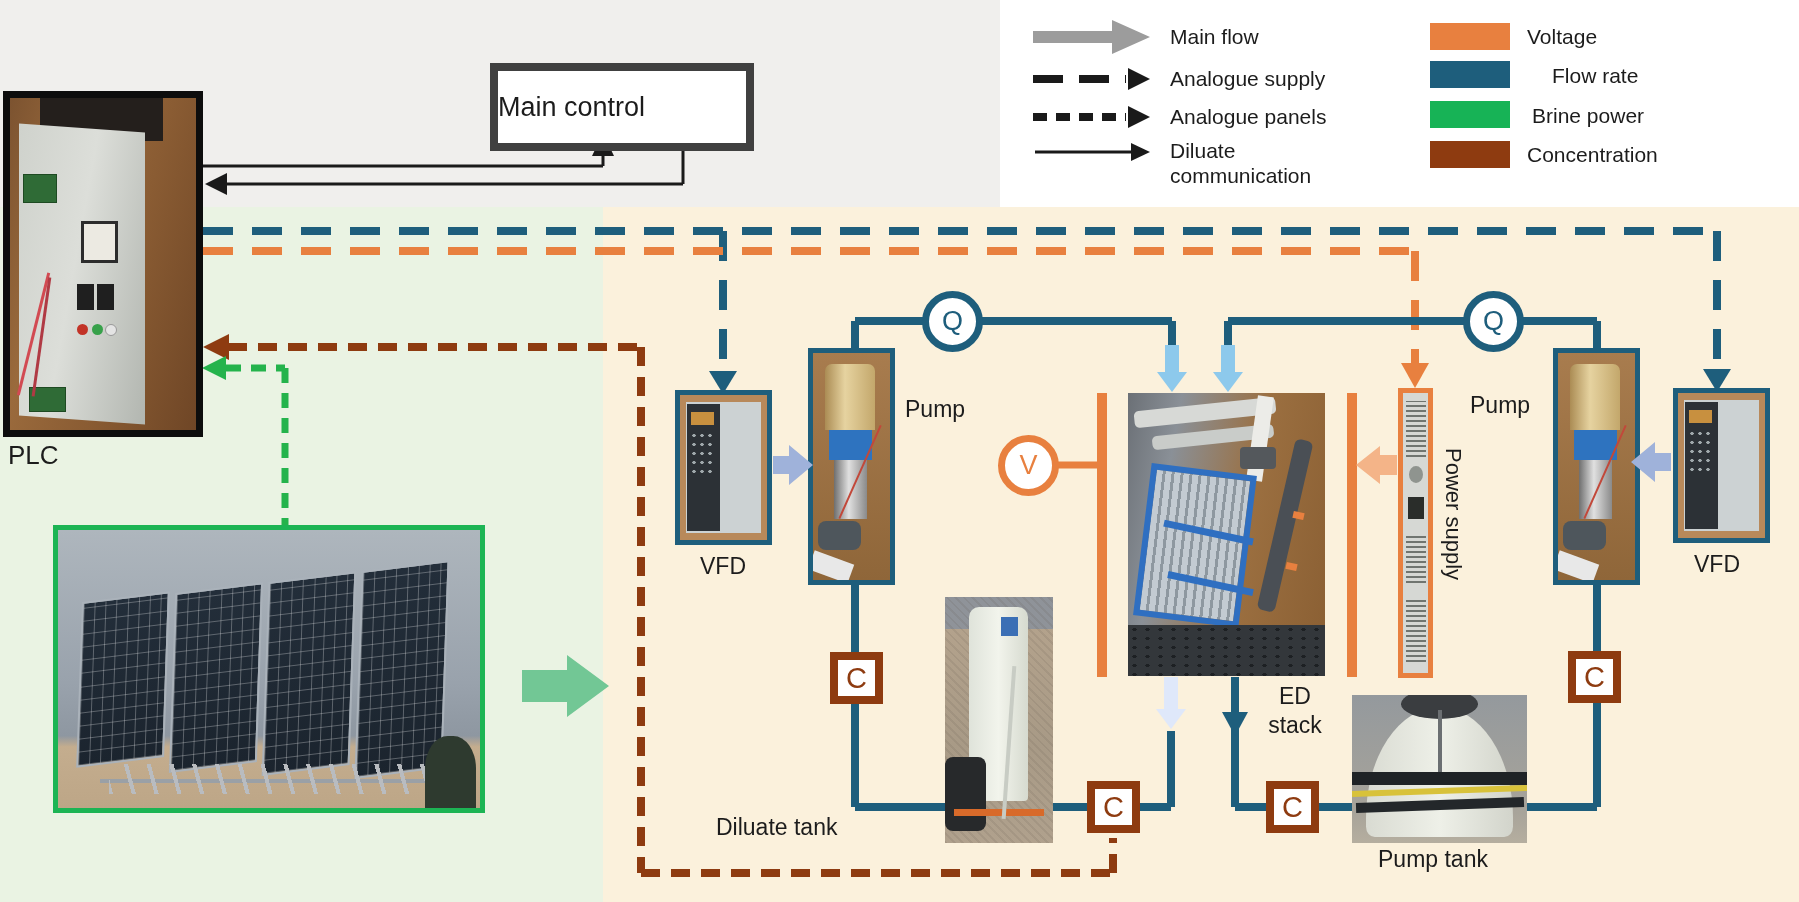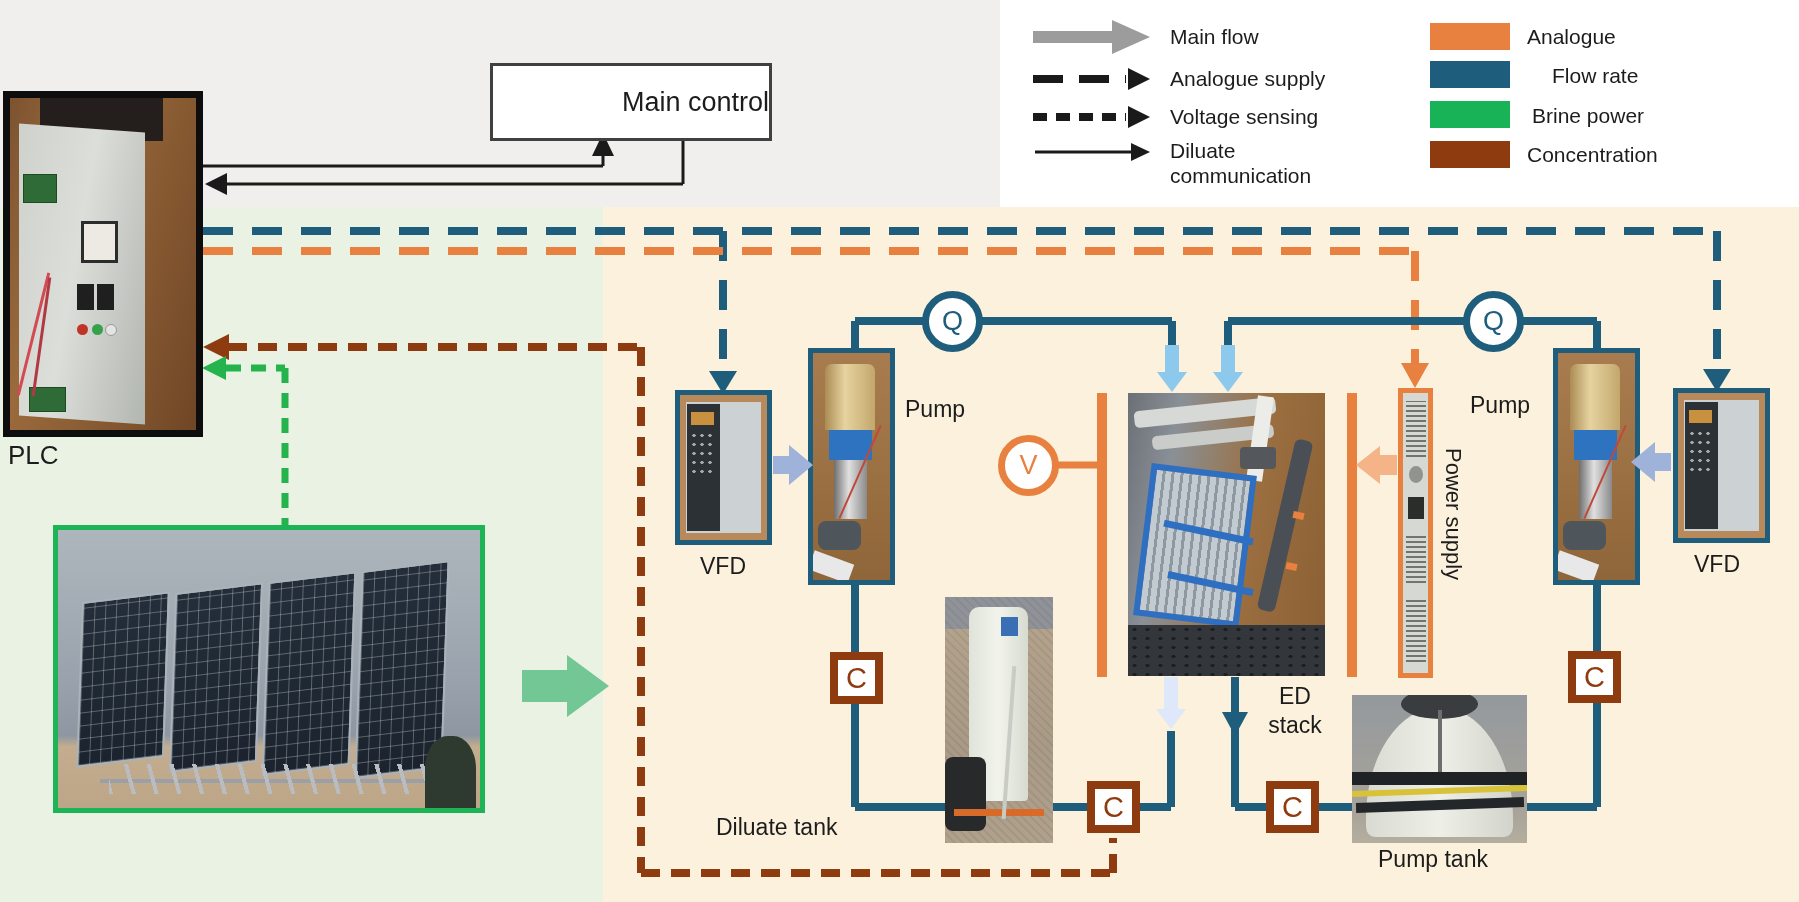--- a/index.html
+++ b/index.html
@@ -9,22 +9,22 @@
   
   .bg-gray{left:0;top:0;width:1000px;height:207px;background:#f0efed;}
   .bg-white{left:1000px;top:0;width:799px;height:207px;background:#ffffff;}
   .bg-green{left:0;top:207px;width:603px;height:695px;background:#eaf3e3;}
   .bg-beige{left:603px;top:207px;width:1196px;height:695px;background:#fbf1dc;}
   svg.layer{position:absolute;left:0;top:0;z-index:3;}
   svg.over{z-index:7;}
   .photo{position:absolute;overflow:hidden;z-index:5;box-sizing:border-box;}
   .lbl{position:absolute;z-index:9;font-size:23px;line-height:1.15;color:#1c1c1c;white-space:nowrap;}
   
-  .mainctl{left:490px;top:63px;width:248px;height:72px;background:#fff;border:3px solid #404040;
-           z-index:9;display:flex;align-items:center;justify-content:flex-end;font-size:27px;padding-left:28px;}
+  .mainctl{left:490px;top:63px;width:248px;height:72px;background:#fff;border:8px solid #404040;
+           z-index:9;display:flex;align-items:center;justify-content:flex-start;font-size:27px;}
   
   .badge{position:absolute;z-index:9;background:#fff;display:flex;align-items:center;justify-content:center;box-sizing:border-box;}
   .q{width:61px;height:61px;border:7px solid #1e5e7c;border-radius:50%;color:#1e5e7c;font-size:27px;}
   .v{width:61px;height:61px;border:7px solid #e8803f;border-radius:50%;color:#e8803f;font-size:27px;}
   .c{width:53px;height:52px;border:8px solid #8e3b10;color:#8e3b10;font-size:29px;}
   
   .leg-txt{position:absolute;z-index:9;font-size:21px;line-height:25px;white-space:nowrap;}
   .swatch{position:absolute;z-index:9;width:80px;height:27px;}
   
   .bit{position:absolute;}
@@ -326,29 +326,29 @@
   <div class="lbl" style="left:1694px;top:551px;">VFD</div>
   <div class="lbl" style="left:905px;top:396px;">Pump</div>
   <div class="lbl" style="left:1470px;top:392px;">Pump</div>
   <div class="lbl" style="left:1253px;top:682px;width:84px;text-align:center;white-space:normal;line-height:29px;">ED stack</div>
   <div class="lbl vert" style="left:1441px;top:448px;font-size:22px;">Power supply</div>
   <div class="lbl" style="left:716px;top:814px;">Diluate tank</div>
   <div class="lbl" style="left:1378px;top:846px;">Pump tank</div>
 
   <div class="leg-txt" style="left:1170px;top:24px;">Main flow</div>
   <div class="leg-txt" style="left:1170px;top:66px;">Analogue supply</div>
-  <div class="leg-txt" style="left:1170px;top:104px;">Voltage sensing</div>
+  <div class="leg-txt" style="left:1170px;top:104px;">Analogue panels</div>
   <div class="leg-txt" style="left:1170px;top:138px;">
     <span>Diluate</span><br>
     <span>communication</span>
   </div>
 
   <div class="swatch" style="top: 23px; left: 1430px; background: rgb(232, 128, 63);"></div>
   <div class="swatch" style="top: 61px; left: 1430px; background: rgb(30, 94, 124);"></div>
   <div class="swatch" style="top: 101px; left: 1430px; background: rgb(23, 179, 86);"></div>
   <div class="swatch" style="top: 141px; left: 1430px; background: rgb(142, 59, 16);"></div>
 
-  <div class="leg-txt" style="left:1527px;top:24px;">Analogue</div>
+  <div class="leg-txt" style="left:1527px;top:24px;">Voltage</div>
   <div class="leg-txt" style="left:1527px;top:63px;margin-left:25px;">Flow rate</div>
   <div class="leg-txt" style="left:1532px;top:103px;">Brine power</div>
   <div class="leg-txt" style="left:1527px;top:142px;">Concentration</div>
 
 </div>
 
 </body></html>

